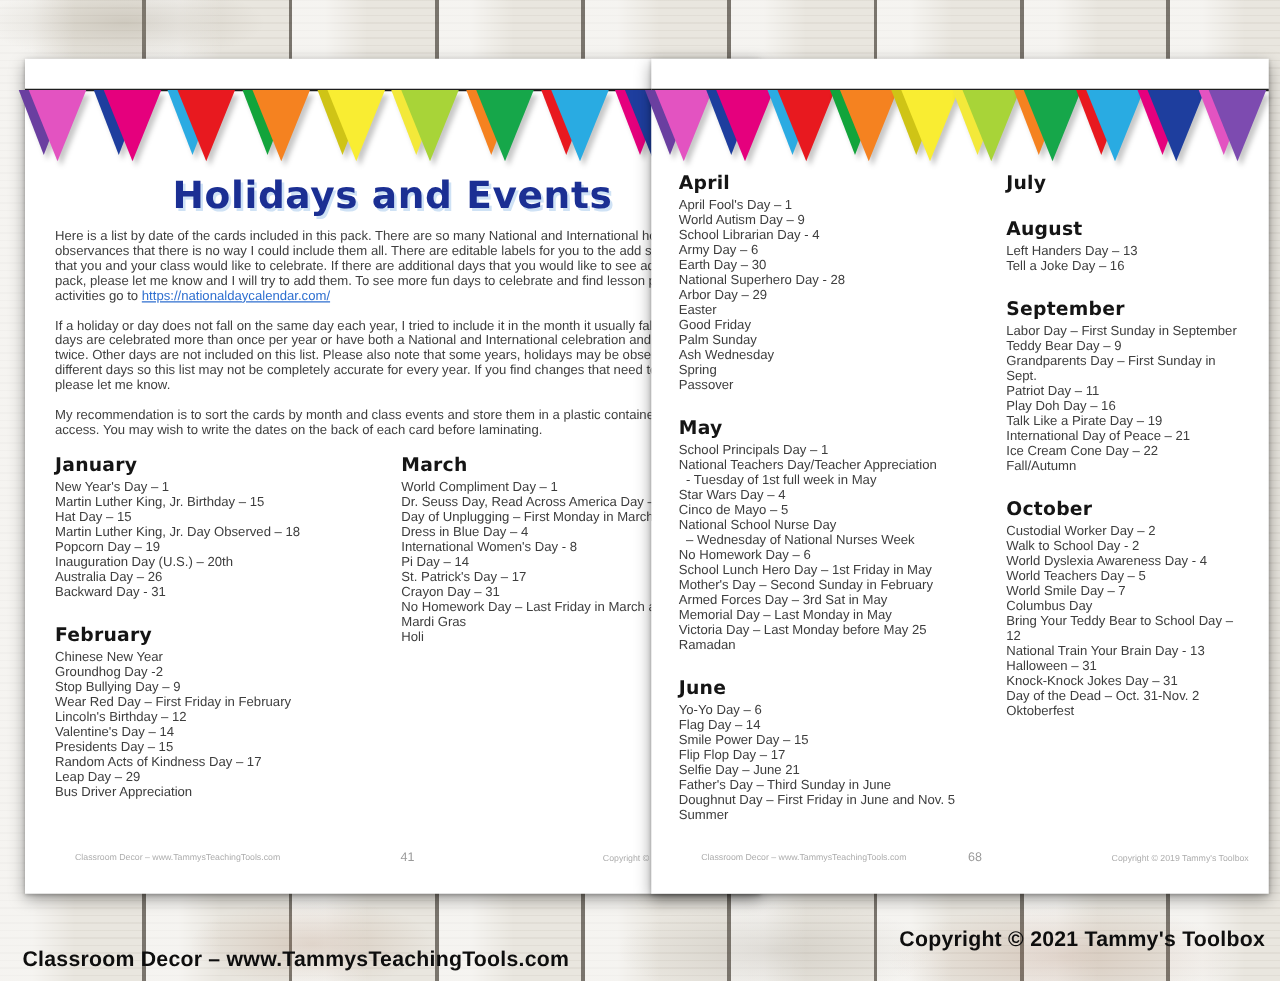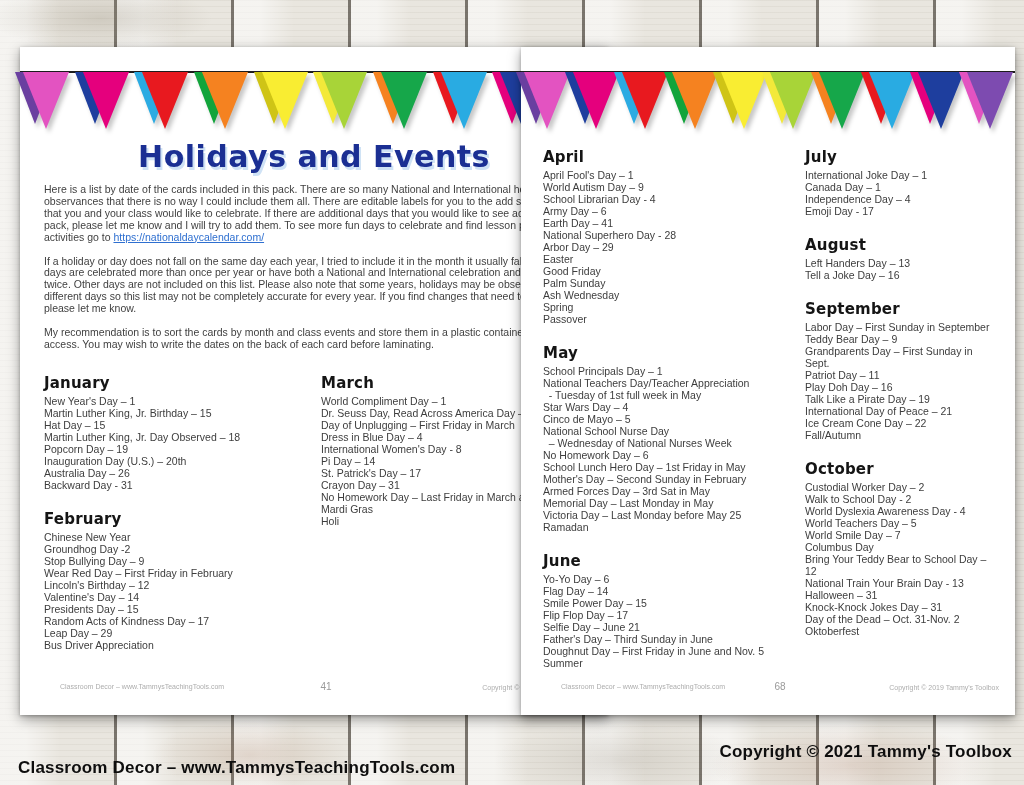--- a/index.html
+++ b/index.html
@@ -35,21 +35,21 @@
   .doc-title{
     margin:92px 0 10px 0;text-align:center;
     font-family:"DejaVu Sans","Liberation Sans",sans-serif;
     font-weight:bold;font-size:30px;letter-spacing:0.5px;color:#1b2f93;
     text-shadow:2px 3px 0 #cfe2f5, -1px -1px 0 #ffffff, 1px -1px 0 #ffffff;
   }
   .content{padding:0 24px;color:#3f3f3f;}
   .content p{font-size:10.5px;line-height:11.9px;margin:0 0 12px 0;}
   .content a{color:#2e6fd0;}
   .cols{display:flex;padding:0 24px;column-gap:14px;}
-  .cols .col{flex:1;min-width:0;margin-top:11px;}
+  .cols .col{flex:1;min-width:0;}
   .page-right .cols{padding:0 16px 0 22px;margin-top:90px;}
   .page-right .col1{flex:0 0 248px;}
   .page-right .col2{flex:1;}
   .month{margin-bottom:19px;}
   .month h3{
     margin:0 0 3px 0;font-size:15px;color:#151515;letter-spacing:0.2px;
     font-family:"DejaVu Sans","Liberation Sans",sans-serif;font-weight:bold;
   }
   .items .item{font-size:10.5px;line-height:12px;color:#3d3d3d;white-space:pre-wrap;}
   .pfooter{
@@ -149,21 +149,21 @@
             <div class="item">Bus Driver Appreciation</div>
           </div>
       </div>
     </div>
     <div class="col">
       <div class="month">
         <h3>March</h3>
         <div class="items">
             <div class="item">World Compliment Day – 1</div>
             <div class="item">Dr. Seuss Day, Read Across America Day – 2</div>
-            <div class="item">Day of Unplugging – First Friday in March</div>
+            <div class="item">Day of Unplugging – First Monday in March</div>
             <div class="item">Dress in Blue Day – 4</div>
             <div class="item">International Women's Day - 8</div>
             <div class="item">Pi Day – 14</div>
             <div class="item">St. Patrick's Day – 17</div>
             <div class="item">Crayon Day – 31</div>
             <div class="item">No Homework Day – Last Friday in March and May 6</div>
             <div class="item">Mardi Gras</div>
             <div class="item">Holi</div>
           </div>
       </div>
@@ -224,21 +224,21 @@
 
   <div class="cols">
     <div class="col col1">
       <div class="month">
         <h3>April</h3>
         <div class="items">
             <div class="item">April Fool's Day – 1</div>
             <div class="item">World Autism Day – 9</div>
             <div class="item">School Librarian Day - 4</div>
             <div class="item">Army Day – 6</div>
-            <div class="item">Earth Day – 41</div>
+            <div class="item">Earth Day – 30</div>
             <div class="item">National Superhero Day - 28</div>
             <div class="item">Arbor Day – 29</div>
             <div class="item">Easter</div>
             <div class="item">Good Friday</div>
             <div class="item">Palm Sunday</div>
             <div class="item">Ash Wednesday</div>
             <div class="item">Spring</div>
             <div class="item">Passover</div>
           </div>
       </div>
@@ -271,26 +271,20 @@
             <div class="item">Selfie Day – June 21</div>
             <div class="item">Father's Day – Third Sunday in June</div>
             <div class="item">Doughnut Day – First Friday in June and Nov. 5</div>
             <div class="item">Summer</div>
           </div>
       </div>
     </div>
     <div class="col col2">
       <div class="month">
         <h3>July</h3>
-        <div class="items">
-            <div class="item">International Joke Day – 1</div>
-            <div class="item">Canada Day – 1</div>
-            <div class="item">Independence Day – 4</div>
-            <div class="item">Emoji Day - 17</div>
-          </div>
       </div>
       <div class="month">
         <h3>August</h3>
         <div class="items">
             <div class="item">Left Handers Day – 13</div>
             <div class="item">Tell a Joke Day – 16</div>
           </div>
       </div>
       <div class="month">
         <h3>September</h3>

